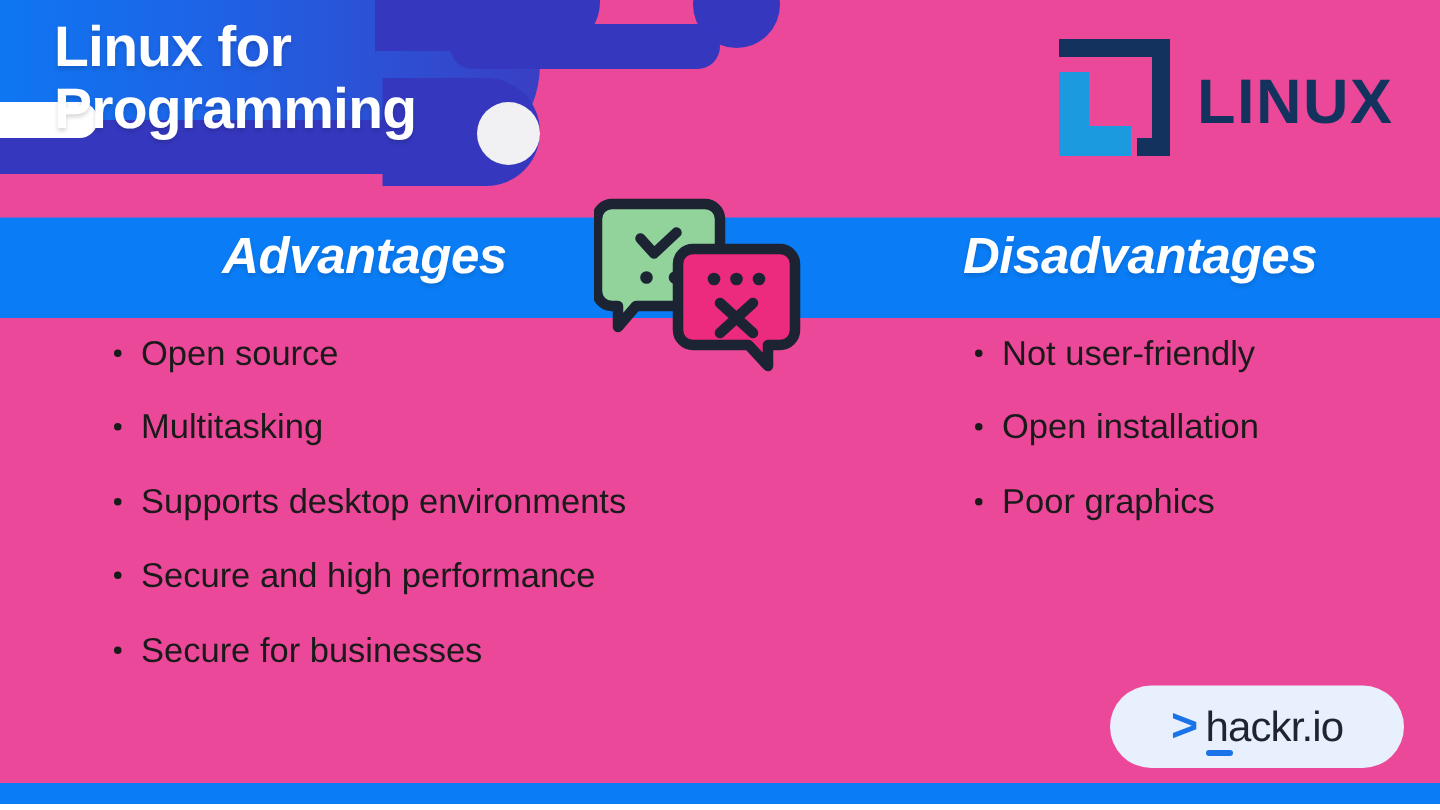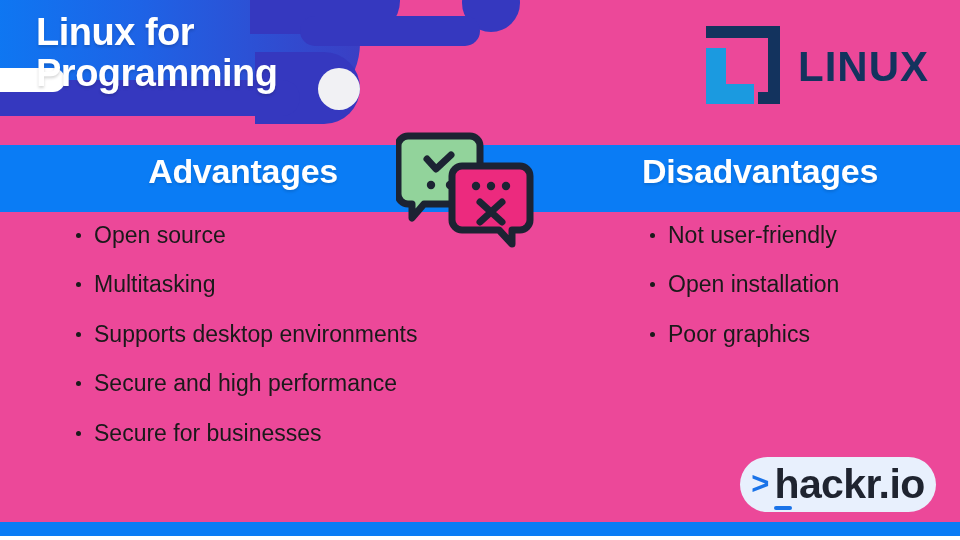--- a/index.html
+++ b/index.html
@@ -59,20 +59,21 @@
 
   
   .banner {
     position:absolute; left:0; top:145px; width:960px; height:67px;
     background:#0a7cf5;
   }
   .banner-head {
     position:absolute; top:152px; color:#ffffff;
     font-size:34px; font-weight:bold; letter-spacing:-0.3px;
     text-shadow:0 2px 3px rgba(0,0,0,0.13);
+    font-style:italic;
   }
   .banner-head.left  { left:78px; width:330px; text-align:center; }
   .banner-head.right { left:560px; width:400px; text-align:center; }
 
   
   .bubbles { position:absolute; left:396px; top:128px; width:140px; height:120px; z-index:9; }
 
   
   .col { position:absolute; top:222px; }
   .col.adv { left:72px; width:470px; }
@@ -97,21 +98,21 @@
   
   .hackr {
     position:absolute; left:740px; top:457px;
     width:196px; height:55px;
     background:#e8f0fd;
     border-radius:28px;
     display:flex; align-items:center; justify-content:center; gap:5px;
   }
   .hackr-chev { font-size:31px; font-weight:bold; color:#1a73e8; line-height:1; margin-top:-2px; }
   .hackr-word {
-    font-size:41px; font-weight:bold; color:#1f2430; letter-spacing:-0.6px;
+    font-size:28px; font-weight:normal; color:#1f2430; letter-spacing:-0.6px;
     position:relative; line-height:1;
   }
   .hackr-ul {
     position:absolute; left:0px; bottom:-5px; width:18px; height:4px;
     background:#1a73e8; border-radius:2px;
   }
 
   
   .footer { position:absolute; left:0; top:522px; width:960px; height:18px; background:#0a7cf5; }
 </style>

